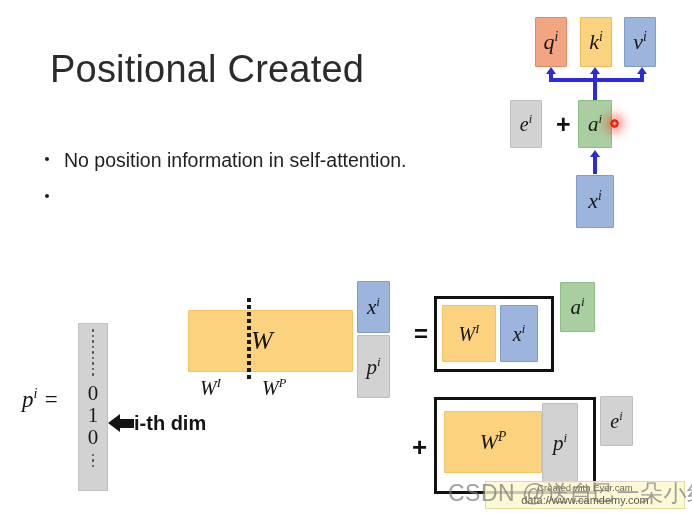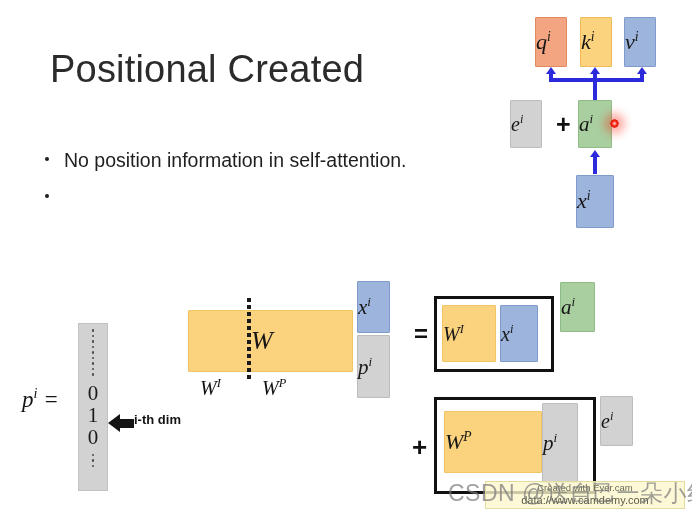--- a/index.html
+++ b/index.html
@@ -67,20 +67,21 @@
     font-size: 13px;
     vertical-align: super;
   }
 
   
   .box {
     position: absolute;
     box-sizing: border-box;
     display: flex;
     align-items: center;
+    justify-content: center;
     font-family: "Liberation Serif", serif;
     font-style: italic;
     color: #161616;
     border-radius: 1px;
   }
   .box .lbl { white-space: nowrap; }
   .box .lbl .s {
     font-size: 0.62em;
     vertical-align: super;
     font-style: italic;
@@ -177,21 +178,21 @@
     border-bottom: 9px solid transparent;
     border-right: 12px solid #141414;
   }
   #ith-arrow .tail {
     width: 14px; height: 9px; background: #141414;
   }
   #ith-label {
     position: absolute;
     left: 134px; top: 412px;
     font-family: "Liberation Sans", sans-serif;
-    font-size: 13px;
+    font-size: 20px;
     font-weight: 600;
     color: #141414;
     white-space: nowrap;
   }
 
   
   #w-divider {
     position: absolute;
     left: 247px; top: 298px;
     width: 4px; height: 82px;

